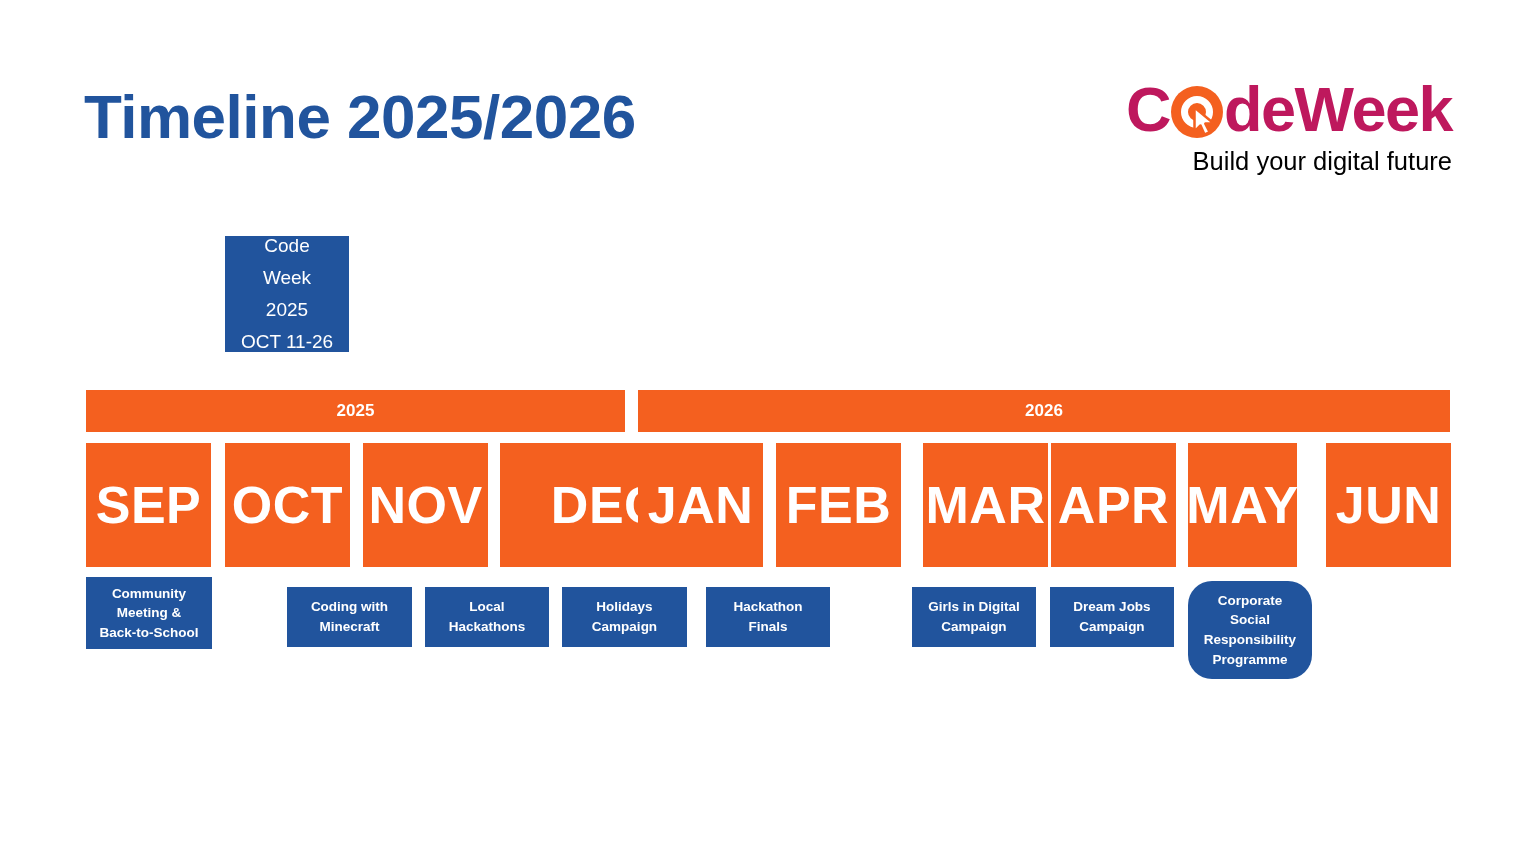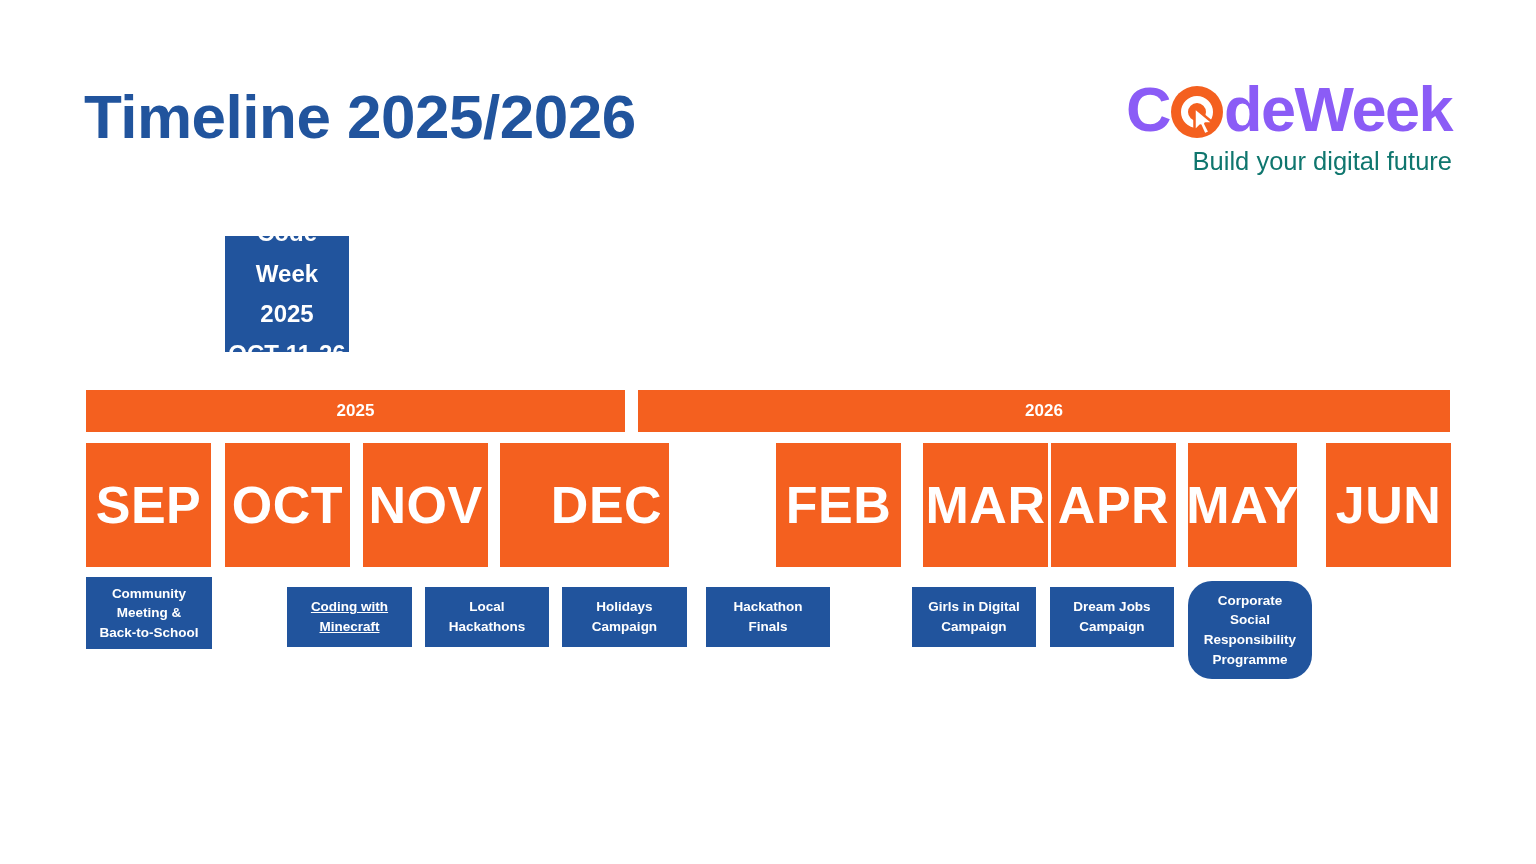--- a/index.html
+++ b/index.html
@@ -35,21 +35,21 @@
   #logo-block {
     position: absolute;
     right: 84px;
     top: 78px;
     width: 446px;
     text-align: right;
   }
   #logo-wordmark {
     font-size: 63px;
     font-weight: bold;
-    color: #8b5cf6;
+    color: #be185d;
     letter-spacing: -1.5px;
     line-height: 1.0;
     white-space: nowrap;
     position: relative;
     display: inline-block;
   }
   #logo-wordmark .wm-pre,
   #logo-wordmark .wm-post {
     display: inline-block;
     vertical-align: baseline;
@@ -60,36 +60,36 @@
     width: 52px;
     height: 52px;
     vertical-align: -7px;
     margin: 0 1px;
   }
   .logo-o-wrap svg { display: block; }
   #logo-tagline {
     margin-top: 6px;
     font-size: 25.5px;
     font-weight: normal;
-    color: #0f766e;
+    color: #000000;
     letter-spacing: 0px;
     white-space: nowrap;
   }
 
   
   #codeweek-badge {
     position: absolute;
     left: 225px;
     top: 236px;
     width: 124px;
     height: 116px;
     background: #21549D;
     color: #ffffff;
-    font-size: 24px;
-    font-weight: bold;
+    font-size: 19px;
+    font-weight: normal;
     line-height: 1.68;
     text-align: center;
     display: flex;
     flex-direction: column;
     align-items: center;
     justify-content: center;
   }
   #codeweek-badge .bl { display: block; white-space: nowrap; }
 
   
@@ -195,20 +195,23 @@
       </div>
       <div class="month-cell" style="left: 139px; width: 125px;">
         <span>OCT</span>
       </div>
       <div class="month-cell" style="left: 277px; width: 125px;">
         <span>NOV</span>
       </div>
       <div class="month-cell" style="left: 414px; width: 125px; padding-left: 44px;">
         <span>DEC</span>
       </div>
+      <div class="month-cell" style="left: 552px; width: 125px;">
+        <span>JAN</span>
+      </div>
       <div class="month-cell" style="left: 690px; width: 125px;">
         <span>FEB</span>
       </div>
       <div class="month-cell" style="left: 837px; width: 125px;">
         <span>MAR</span>
       </div>
       <div class="month-cell" style="left: 965px; width: 125px;">
         <span>APR</span>
       </div>
       <div class="month-cell" style="left: 1102px; width: 109px;">
@@ -218,21 +221,21 @@
         <span>JUN</span>
       </div>
     </div>
 
   <div id="events-row">
       <div class="event-box" style="left: 86px; top: 577px; width: 126px; height: 72px;">
         <span class="bl">Community</span>
         <span class="bl">Meeting &amp;</span>
         <span class="bl">Back-to-School</span>
       </div>
-      <div class="event-box" style="left: 287px; top: 587px; width: 125px; height: 60px; text-decoration: underline;">
+      <div class="event-box" style="left: 287px; top: 587px; width: 125px; height: 60px;">
         <span class="bl">Coding with</span>
         <span class="bl">Minecraft</span>
       </div>
       <div class="event-box" style="left: 425px; top: 587px; width: 124px; height: 60px;">
         <span class="bl">Local</span>
         <span class="bl">Hackathons</span>
       </div>
       <div class="event-box" style="left: 562px; top: 587px; width: 125px; height: 60px;">
         <span class="bl">Holidays</span>
         <span class="bl">Campaign</span>

